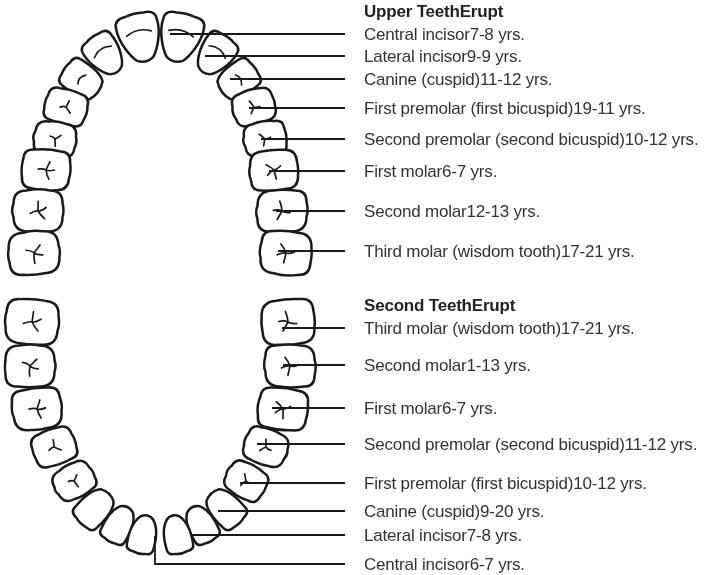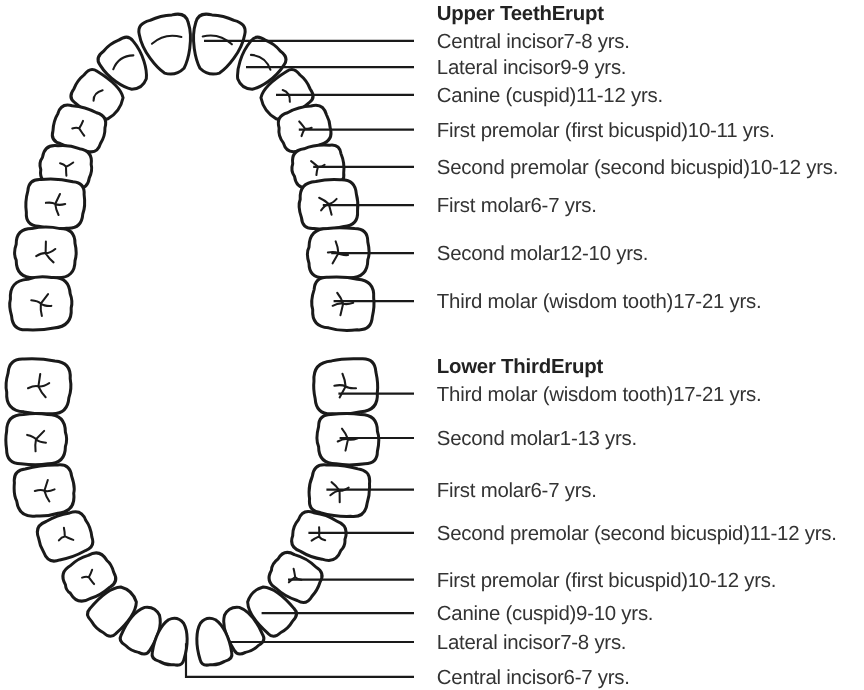--- a/index.html
+++ b/index.html
@@ -174,41 +174,41 @@
   <div class="row" style="top:46px">
     <span class="lbl">Lateral incisor</span>
     <span class="val">9-9 yrs.</span>
   </div>
   <div class="row" style="top:69px">
     <span class="lbl">Canine (cuspid)</span>
     <span class="val">11-12 yrs.</span>
   </div>
   <div class="row" style="top:98px">
     <span class="lbl">First premolar (first bicuspid)</span>
-    <span class="val">10-11 yrs.</span>
+    <span class="val">19-11 yrs.</span>
   </div>
   <div class="row" style="top:129px">
     <span class="lbl">Second premolar (second bicuspid)</span>
     <span class="val">10-12 yrs.</span>
   </div>
   <div class="row" style="top:161px">
     <span class="lbl">First molar</span>
     <span class="val">6-7 yrs.</span>
   </div>
   <div class="row" style="top:201px">
     <span class="lbl">Second molar</span>
-    <span class="val">12-10 yrs.</span>
+    <span class="val">12-13 yrs.</span>
   </div>
   <div class="row" style="top:241px">
     <span class="lbl">Third molar (wisdom tooth)</span>
     <span class="val">17-21 yrs.</span>
   </div>
 
   <div class="row hdr" style="top:295px">
-    <span class="lbl">Lower Third</span>
+    <span class="lbl">Second Teeth</span>
     <span class="val">Erupt</span>
   </div>
   <div class="row" style="top:318px">
     <span class="lbl">Third molar (wisdom tooth)</span>
     <span class="val">17-21 yrs.</span>
   </div>
   <div class="row" style="top:355px">
     <span class="lbl">Second molar</span>
     <span class="val">1-13 yrs.</span>
   </div>
@@ -219,21 +219,21 @@
   <div class="row" style="top:434px">
     <span class="lbl">Second premolar (second bicuspid)</span>
     <span class="val">11-12 yrs.</span>
   </div>
   <div class="row" style="top:473px">
     <span class="lbl">First premolar (first bicuspid)</span>
     <span class="val">10-12 yrs.</span>
   </div>
   <div class="row" style="top:501px">
     <span class="lbl">Canine (cuspid)</span>
-    <span class="val">9-10 yrs.</span>
+    <span class="val">9-20 yrs.</span>
   </div>
   <div class="row" style="top:525px">
     <span class="lbl">Lateral incisor</span>
     <span class="val">7-8 yrs.</span>
   </div>
   <div class="row" style="top:554px">
     <span class="lbl">Central incisor</span>
     <span class="val">6-7 yrs.</span>
   </div>
 

